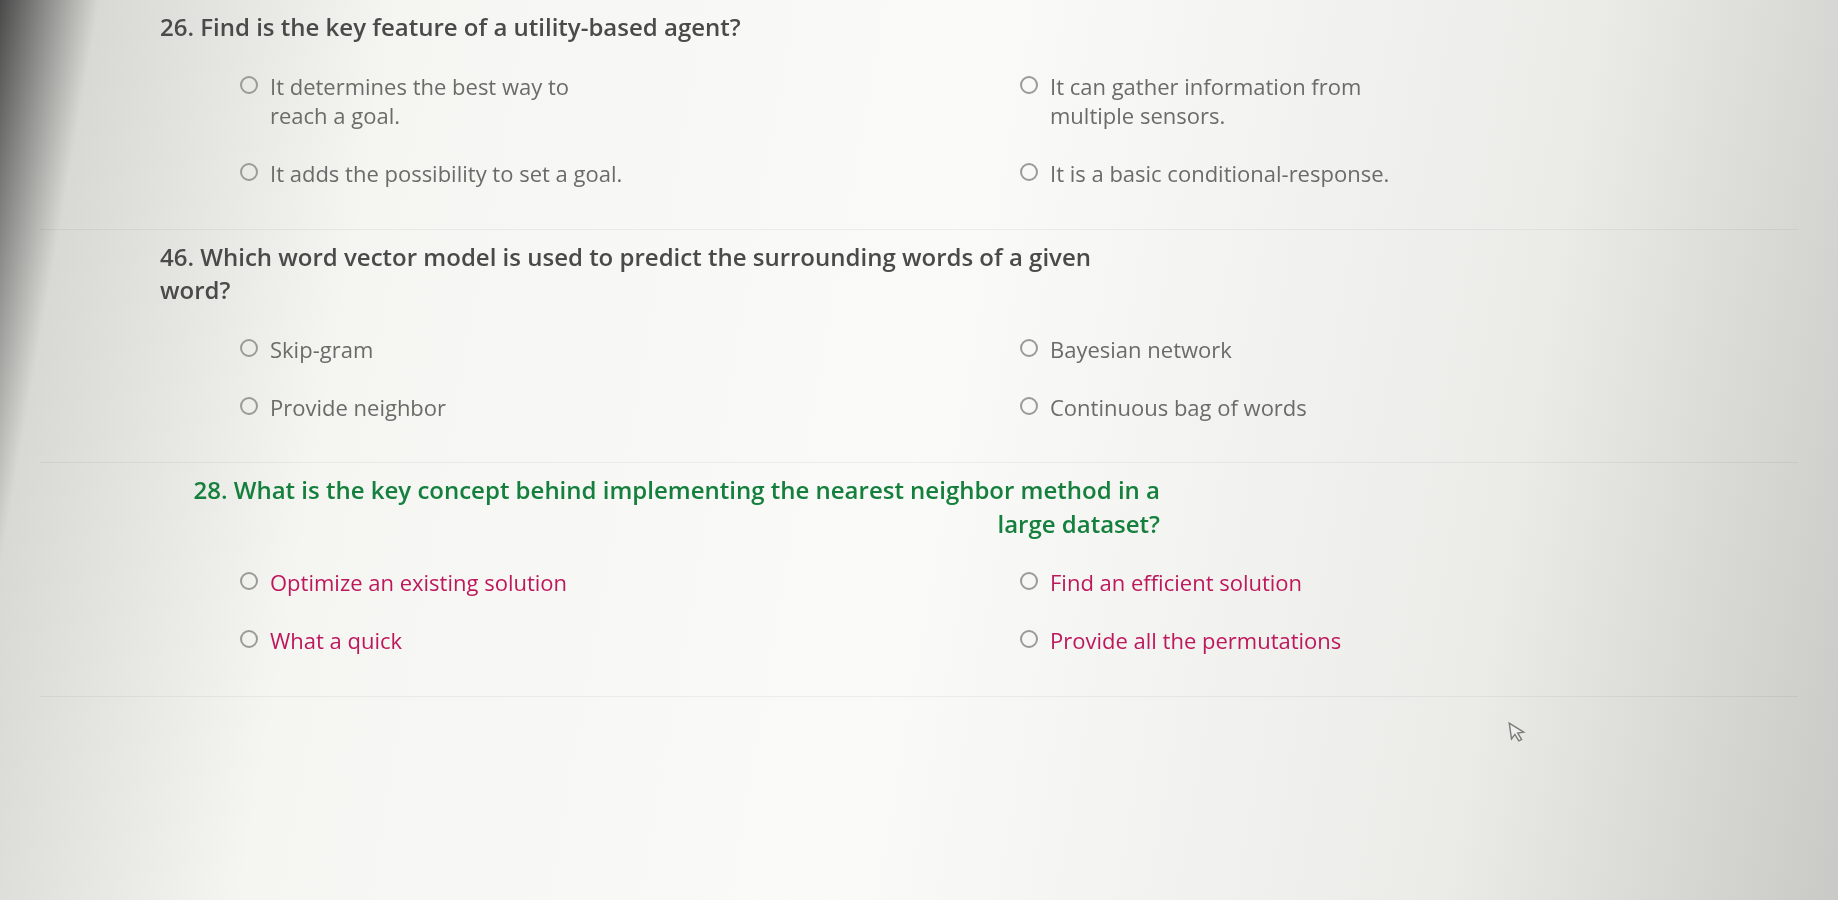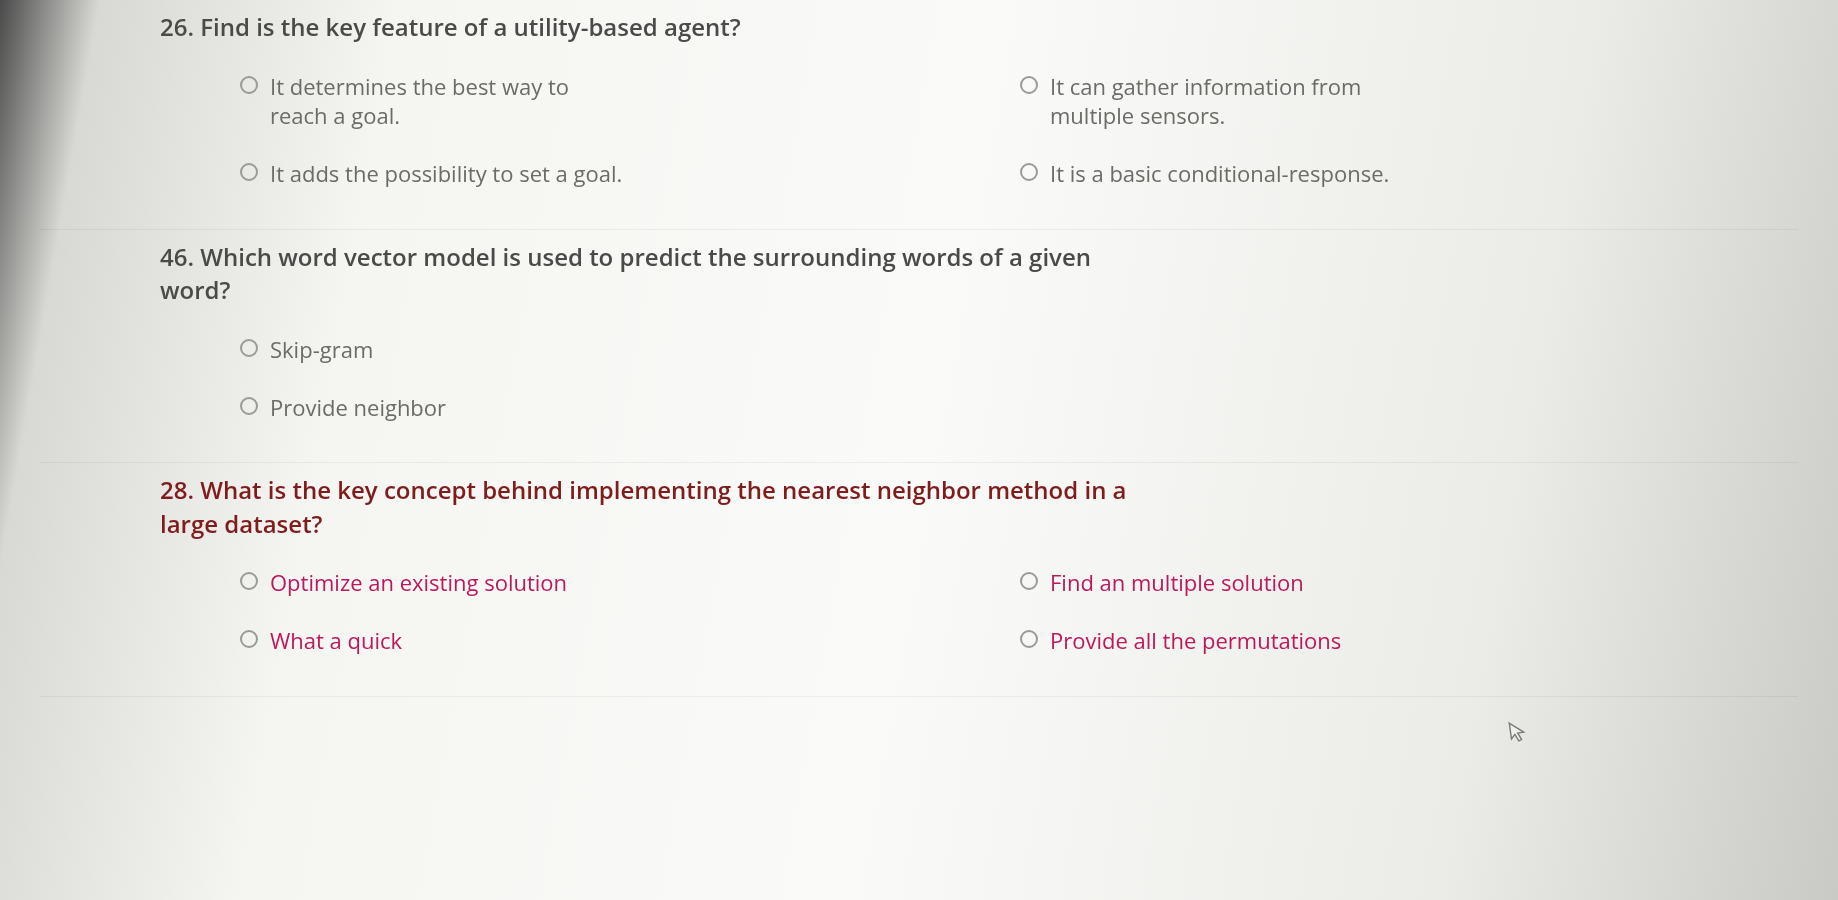--- a/index.html
+++ b/index.html
@@ -53,21 +53,21 @@
       margin-top: 4px;
       background: transparent;
     }
     .option-label {
       font-size: 22px;
       color: #6b6b68;
       line-height: 1.35;
       max-width: 360px;
     }
     .q28 .option-label { color: #be185d; }
-    .q28 .question-text { color: #7f1d1d; }
+    .q28 .question-text { color: #15803d; text-align: right; }
     .cursor-arrow {
       position: absolute;
       right: 310px;
       top: 720px;
       font-size: 22px;
       color: #7a7a76;
       transform: rotate(-8deg);
     }
   </style>
 </head>
@@ -111,20 +111,30 @@
     <div class="option-column left">
       <label class="option">
         <span class="radio"></span>
         <span class="option-label">Skip-gram</span>
       </label>
       <label class="option">
         <span class="radio"></span>
         <span class="option-label">Provide neighbor</span>
       </label>
     </div>
+    <div class="option-column right">
+      <label class="option">
+        <span class="radio"></span>
+        <span class="option-label">Bayesian network</span>
+      </label>
+      <label class="option">
+        <span class="radio"></span>
+        <span class="option-label">Continuous bag of words</span>
+      </label>
+    </div>
   </div>
 </div>
 
 <div class="question-block q28">
   <div class="question-text">
     <span>28.</span>
     <span>What is the key concept behind implementing the nearest neighbor method in a large dataset?</span>
   </div>
   <div class="options">
     <div class="option-column left">
@@ -133,21 +143,21 @@
         <span class="option-label">Optimize an existing solution</span>
       </label>
       <label class="option">
         <span class="radio"></span>
         <span class="option-label">What a quick</span>
       </label>
     </div>
     <div class="option-column right">
       <label class="option">
         <span class="radio"></span>
-        <span class="option-label">Find an multiple solution</span>
+        <span class="option-label">Find an efficient solution</span>
       </label>
       <label class="option">
         <span class="radio"></span>
         <span class="option-label">Provide all the permutations</span>
       </label>
     </div>
   </div>
 </div>
 
 <div class="cursor-arrow">

